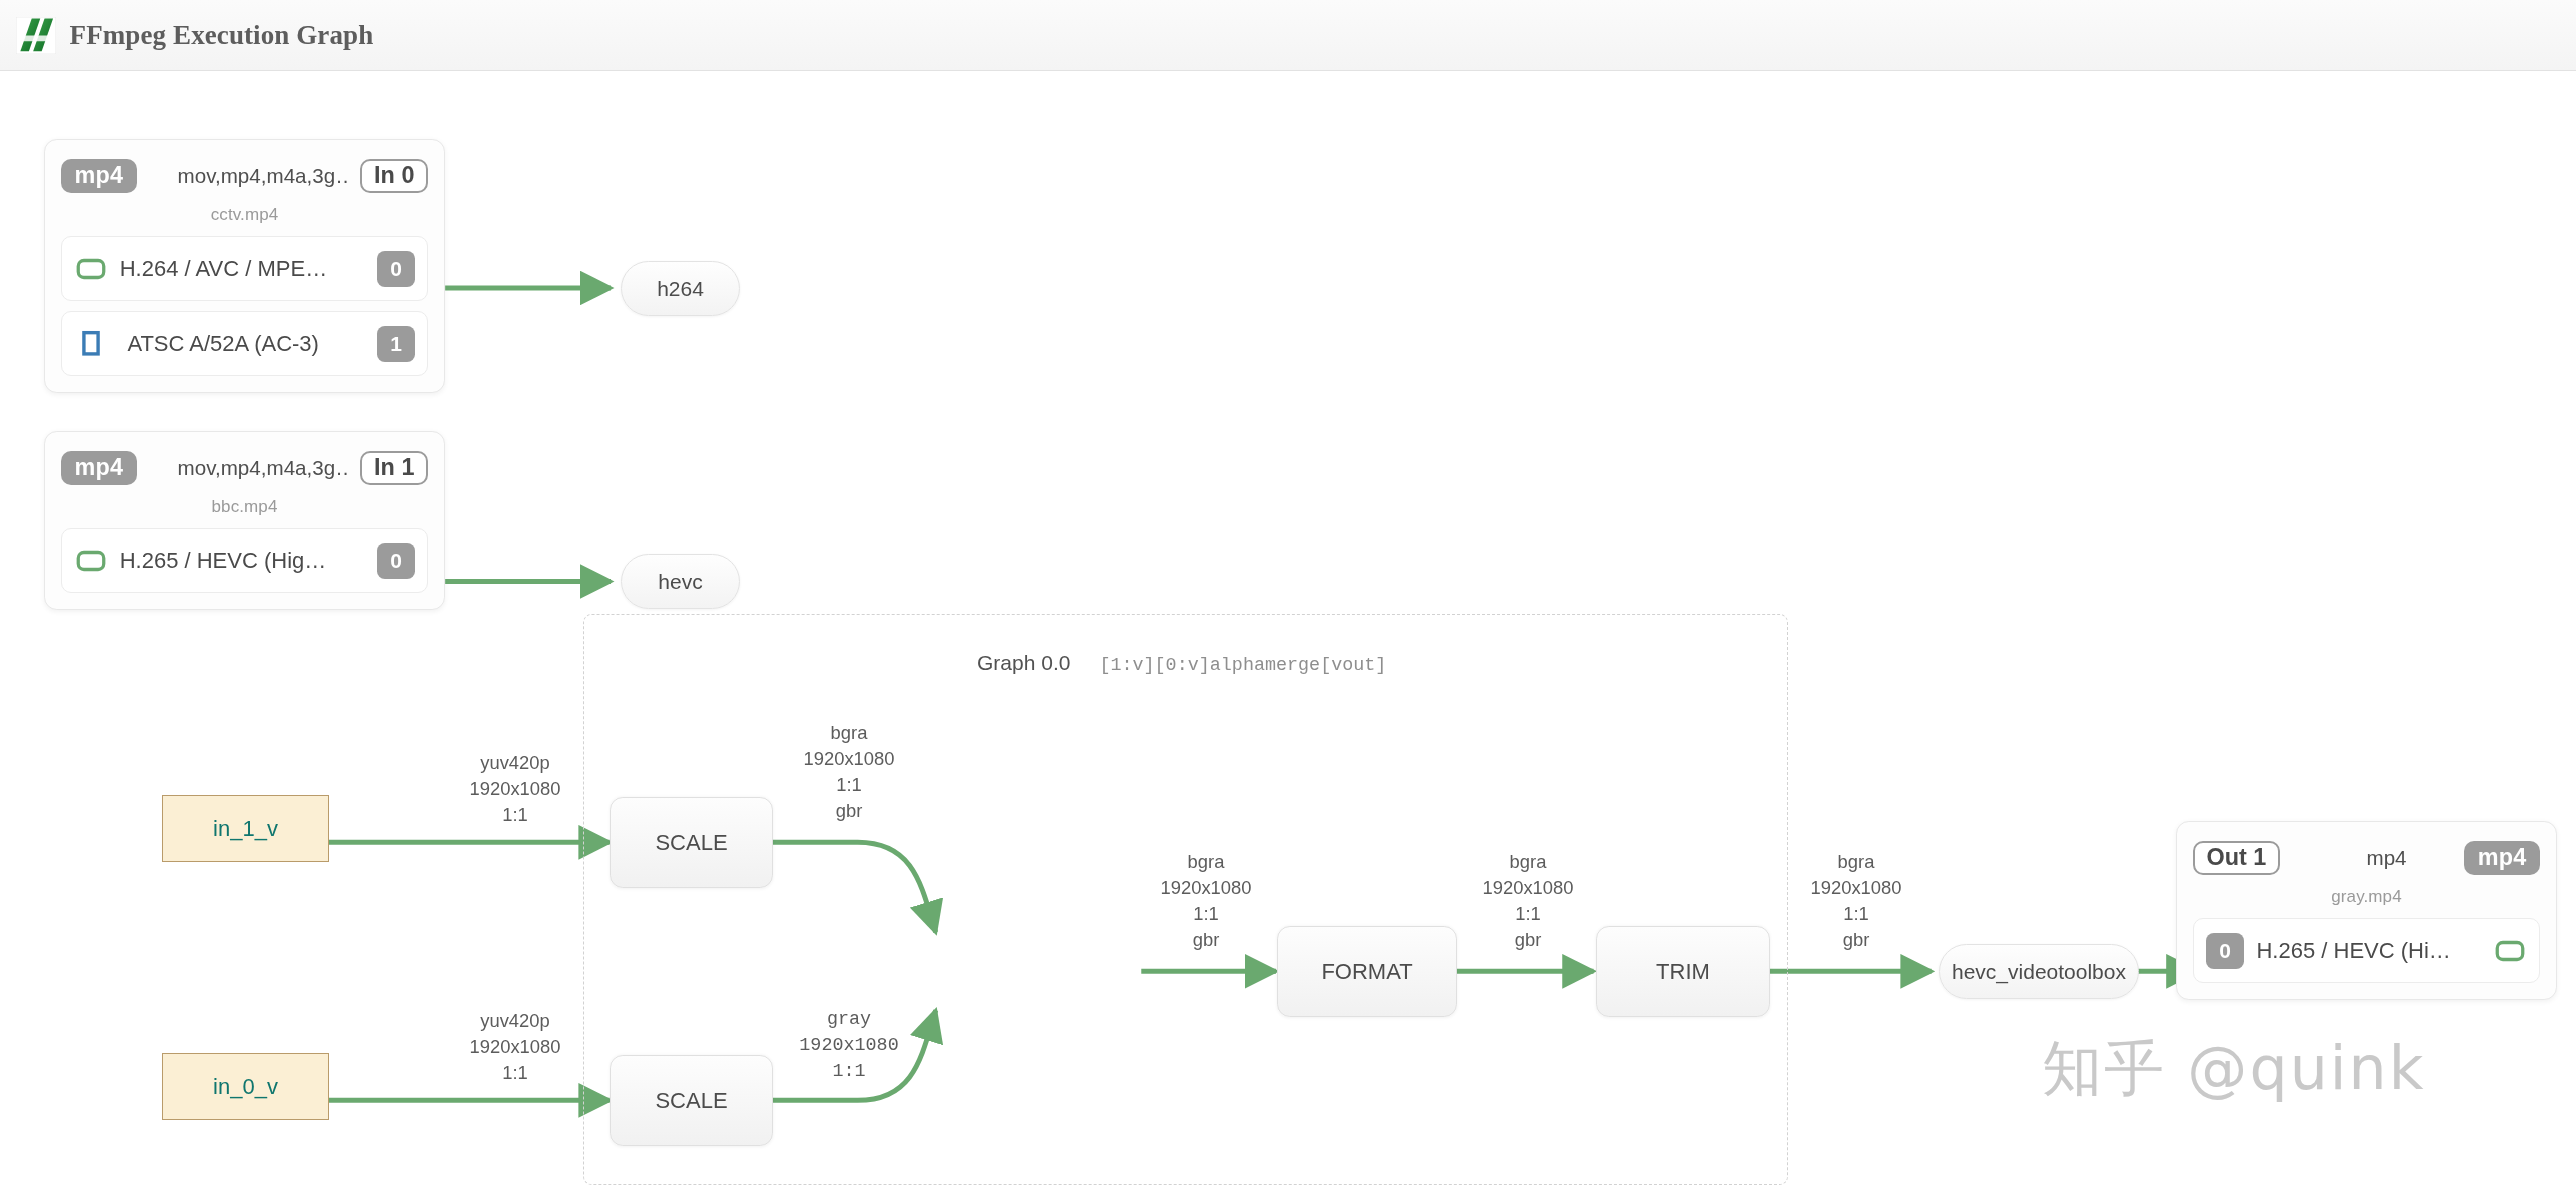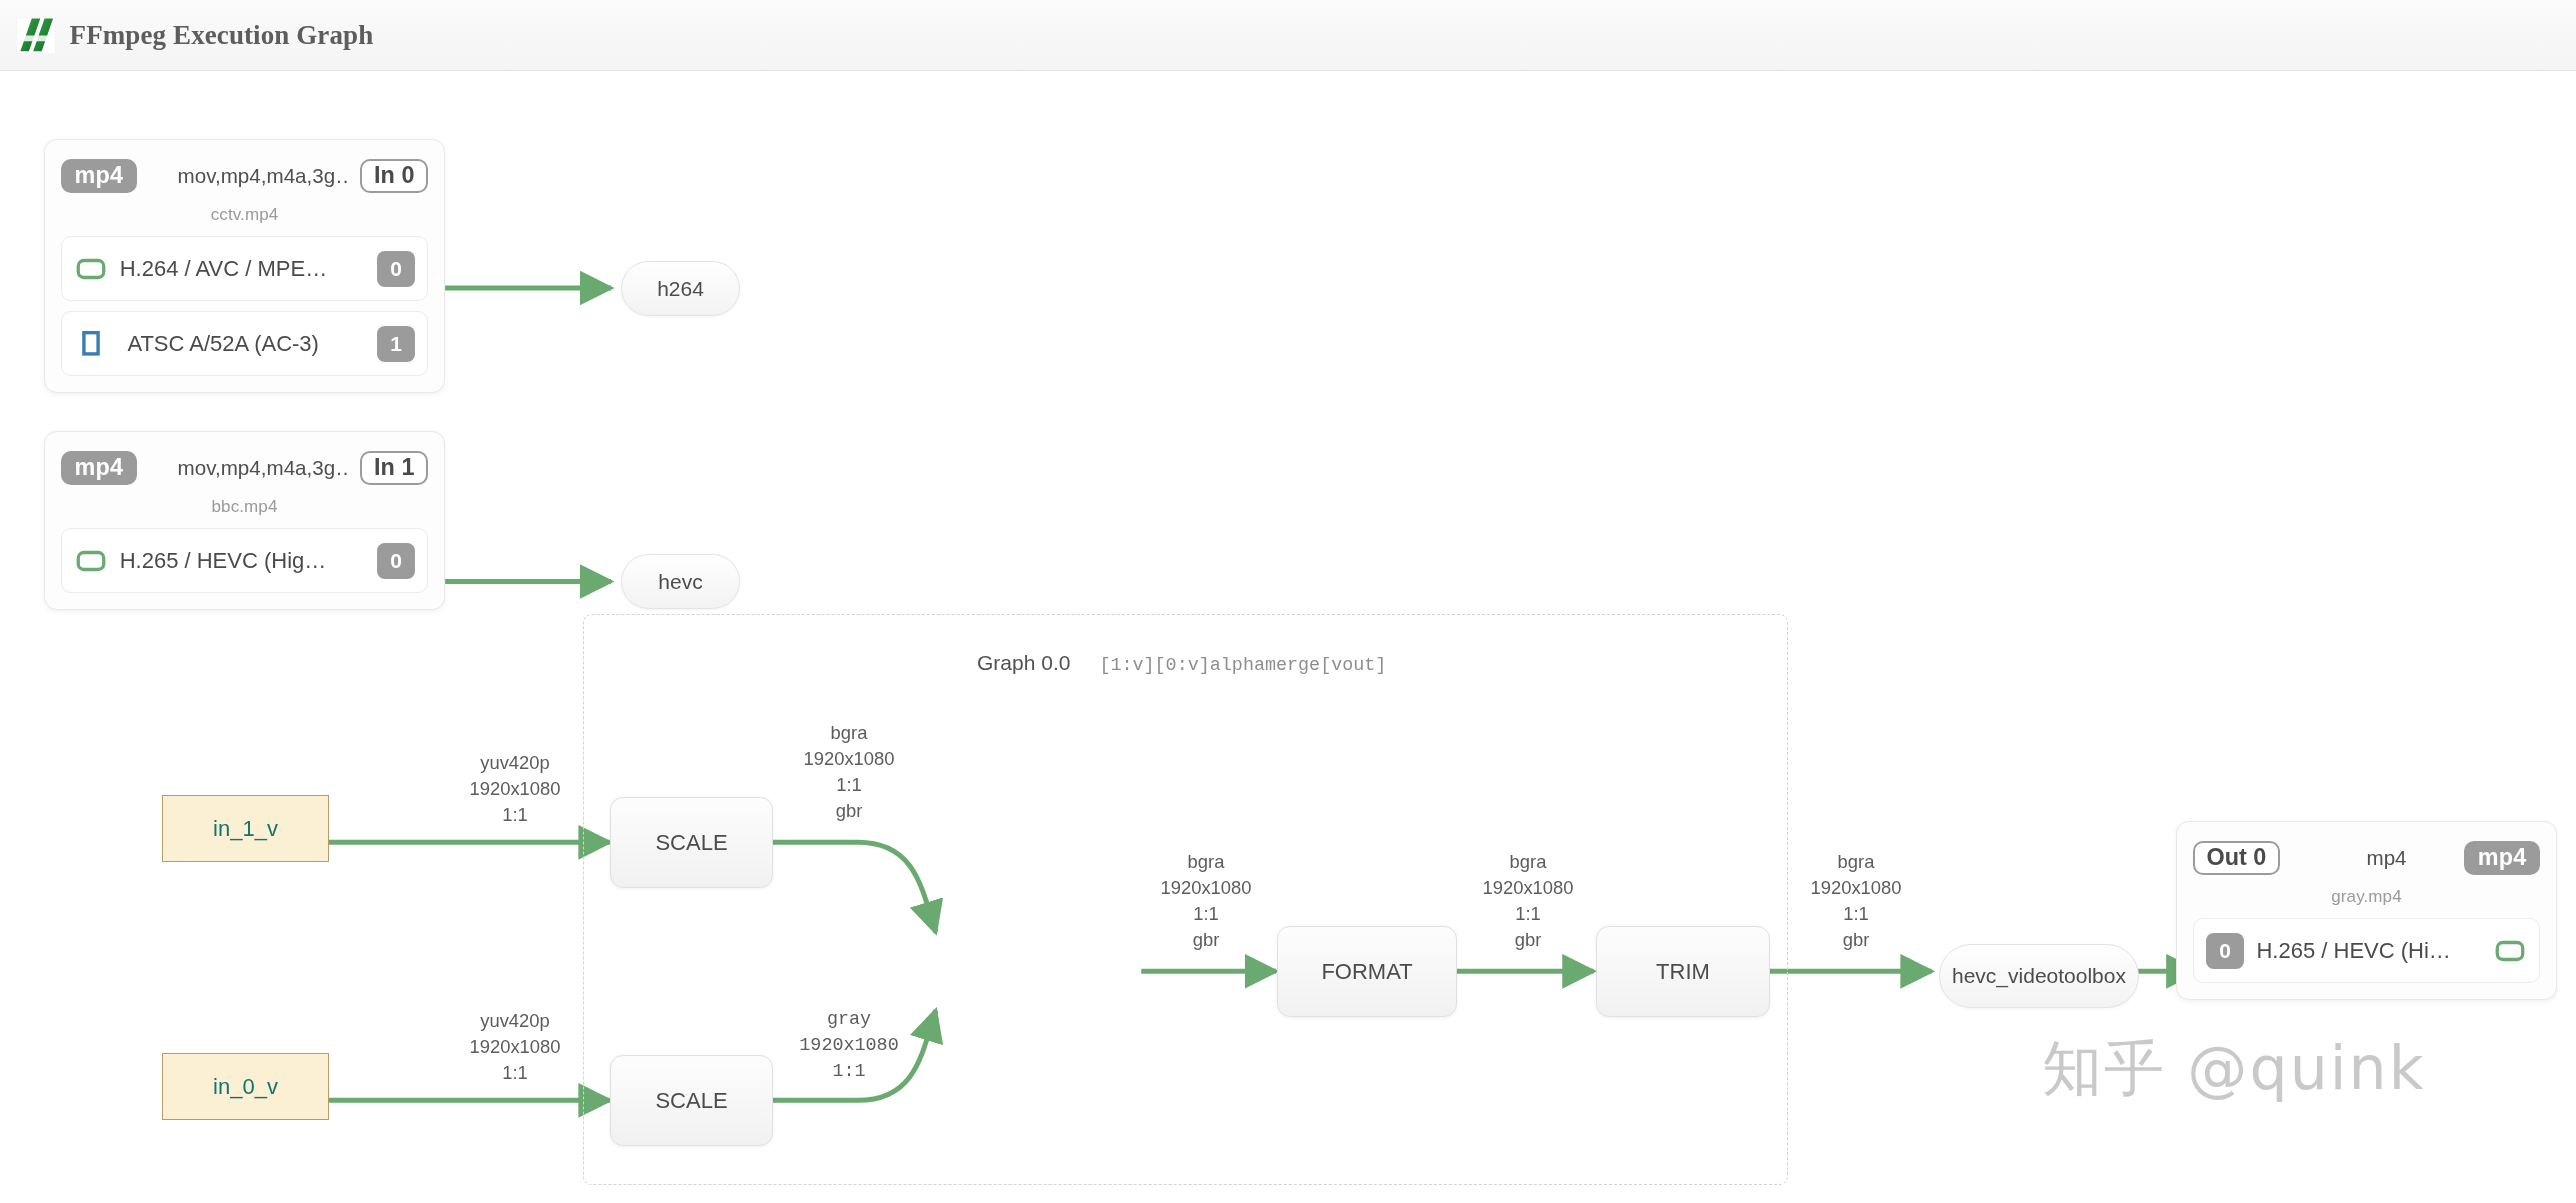--- a/index.html
+++ b/index.html
@@ -248,27 +248,27 @@
   <div class="fbox" style="left:610px; top:1055px; width:163px; height:91px;">
     <span>SCALE</span>
   </div>
   <div class="fbox" style="left:1277px; top:926px; width:180px; height:91px;">
     <span>FORMAT</span>
   </div>
   <div class="fbox" style="left:1596px; top:926px; width:174px; height:91px;">
     <span>TRIM</span>
   </div>
 
-  <div class="pill" style="left:1939px; top:944px; width:200px; height:64px;">
+  <div class="pill" style="left:1939px; top:944px; width:200px; height:55px;">
     <span>hevc_videotoolbox</span>
   </div>
 
   <div class="io-card" style="left:2176px; top:821px; width:381px;">
     <div class="io-head">
-      <div class="io-index">Out 0</div>
+      <div class="io-index">Out 1</div>
       <div class="fmt-long" style="flex:1 1 auto; text-align:center;">mp4</div>
       <div class="fmt-badge">mp4</div>
     </div>
     <div class="io-filename">gray.mp4</div>
 
     <div class="stream-row">
       <div class="idx-badge">0</div>
       <div class="stream-label" style="margin-left:12.8px;">H.265 / HEVC (Hi…</div>
       <svg class="ico" width="34" height="34" viewBox="0 0 24 24">
         <rect x="3" y="6" width="18" height="12" rx="4" ry="4" fill="none" stroke="#6aa96f" stroke-width="2.3"></rect>

